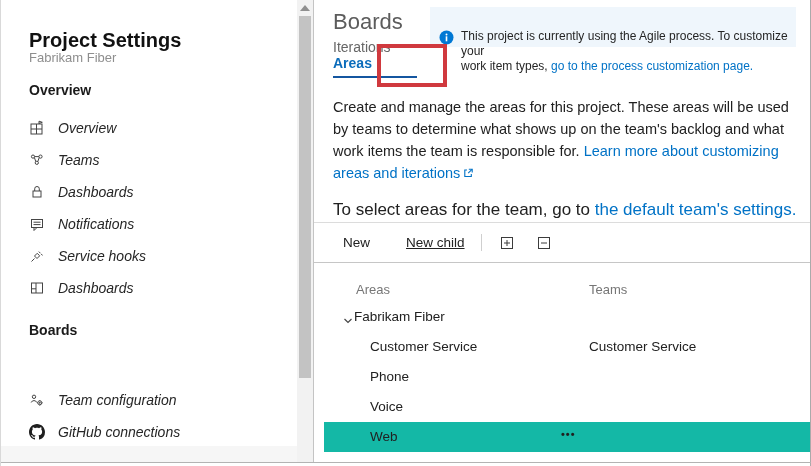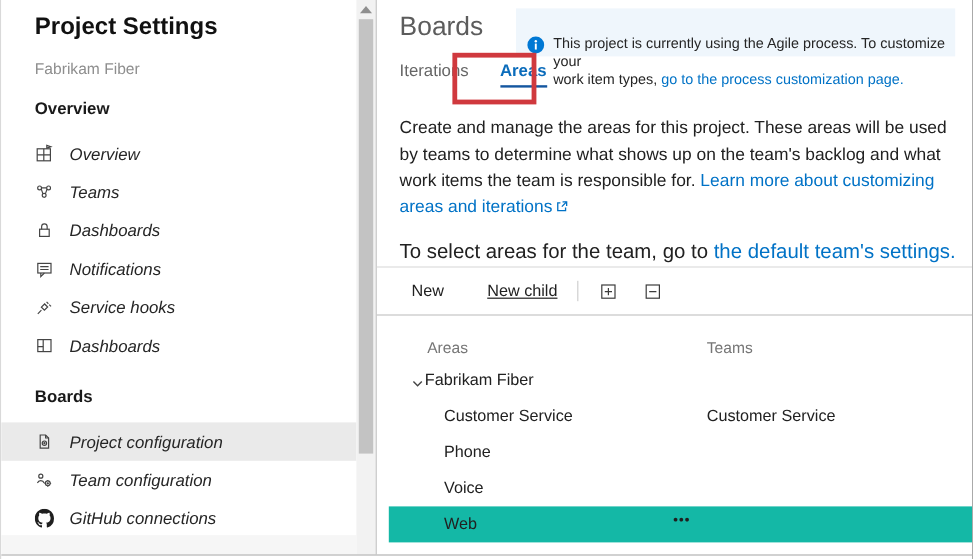--- a/index.html
+++ b/index.html
@@ -8,21 +8,21 @@
   #app {
     position:relative; width:811px; height:466px; background:#fff; overflow:hidden;
     border-left:1px solid #d9d9d9;
   }
   
   .frame-right { position:absolute; top:0; right:0; width:1px; height:466px; background:#aaaaaa; }
   .frame-bottom { position:absolute; left:0; top:462px; width:811px; height:1px; background:#b3b3b3; }
 
   
   .sidebar { position:absolute; left:0; top:0; width:296px; height:462px; background:#fff; }
-  .sb-title { position:absolute; left:28px; top:11px; font-size:20px; font-weight:700; color:#111; }
+  .sb-title { position:absolute; left:28px; top:29px; font-size:20px; font-weight:700; color:#111; }
   .sb-subtitle { position:absolute; left:28px; top:50px; font-size:13px; color:#8e8e8e; }
   .sb-heading { position:absolute; left:28px; font-size:14px; font-weight:700; color:#1a1a1a; }
   .nav-item { position:absolute; left:0; width:296px; height:32px; display:flex; align-items:center; cursor:pointer;font-style:italic; }
   .nav-item.selected { background:#eaeaea; }
   .nav-item .icn { position:absolute; left:28px; width:16px; height:16px; display:flex; align-items:center; }
   .nav-item .lbl { position:absolute; left:57px; font-size:14px; color:#262626; }
   .sb-bottom-strip { position:absolute; left:0; top:446px; width:296px; height:16px; background:#f6f6f6; }
 
   
   .scrollbar { position:absolute; left:296px; top:0; width:16px; height:462px; background:#f2f2f2; }
@@ -32,21 +32,21 @@
 
   
   .main { position:absolute; left:312px; top:0; width:499px; height:462px; background:#fff; border-left:1px solid #c4c4c4; }
   .main-title { position:absolute; left:19px; top:9px; font-size:22px; font-weight:400; color:#5c5c5c; }
 
   .banner { position:absolute; left:116px; top:7px; width:366px; height:40px; background:#eff6fc; display:flex; padding:22px 8px 5px 9px; }
   .banner .binfo { flex:0 0 auto; margin:1px 7px 0 0; }
   .banner .btext { font-size:12px; line-height:15px; color:#252525; }
   .banner a, .link { color:#0072c6; text-decoration:none; cursor:pointer; }
 
-  .tabs { position:absolute; left:19px; top:50px; display:flex; }
+  .tabs { position:absolute; left:19px; top:39px; display:flex;flex-direction:column; }
   .tab { font-size:14px; color:#666; cursor:pointer; }
   .tab.iterations { margin-right:26px; }
   .tab.selected { color:#0b6cbb; font-weight:700; padding-bottom:5px; border-bottom:2px solid #1456a0; }
   .annotation-box { position:absolute; left:63px; top:44px; width:70px; height:43px; border:4px solid #d0393e; }
 
   .desc { position:absolute; left:19px; top:96px; width:464px; font-size:14.5px; line-height:22px; color:#212121; }
   .desc2 { position:absolute; left:19px; top:199px; width:464px; font-size:17px; line-height:22px; color:#212121; }
   .ext-icn { display:inline-block; vertical-align:-1px; margin-left:2px; }
 
   .toolbar { position:absolute; left:0; top:222px; width:499px; height:41px; border-top:1px solid #dcdcdc; border-bottom:1px solid #c6c6c6; display:flex; align-items:center; }
@@ -149,31 +149,20 @@
           <rect x="2.5" y="3" width="11" height="10"></rect>
             <line x1="7" y1="3" x2="7" y2="13"></line>
             <line x1="2.5" y1="8.8" x2="7" y2="8.8"></line>
         </svg>
       </span>
       <span class="lbl">Dashboards</span>
     </div>
 
     <div class="sb-heading" style="top:322px">Boards</div>
 
-    <div class="nav-item selected" style="top:352px">
-      <span class="icn">
-        <svg width="16" height="16" viewBox="0 0 16 16" fill="none" stroke="#454545" stroke-width="1">
-          <path d="M4.5 2.5 h4.5 l2.5 2.5 v8.5 h-7 z"></path>
-            <path d="M9 2.5 V5 h2.5"></path>
-          <circle cx="8" cy="9.3" r="1.8"></circle>
-            <circle cx="8" cy="9.3" r="0.4" fill="#454545"></circle>
-        </svg>
-      </span>
-      <span class="lbl">Project configuration</span>
-    </div>
 
     <div class="nav-item" style="top:384px">
       <span class="icn">
         <svg width="16" height="16" viewBox="0 0 16 16" fill="none" stroke="#454545" stroke-width="1">
           <circle cx="5" cy="4.8" r="1.7"></circle>
             <path d="M2.2 10.5 a3 3 0 0 1 5.6 0"></path>
           <circle cx="10.8" cy="10.8" r="2"></circle>
             <circle cx="10.8" cy="10.8" r="0.5" fill="#454545"></circle>
           <line x1="10.8" y1="8" x2="10.8" y2="8.8"></line>
             <line x1="10.8" y1="12.8" x2="10.8" y2="13.6"></line>

